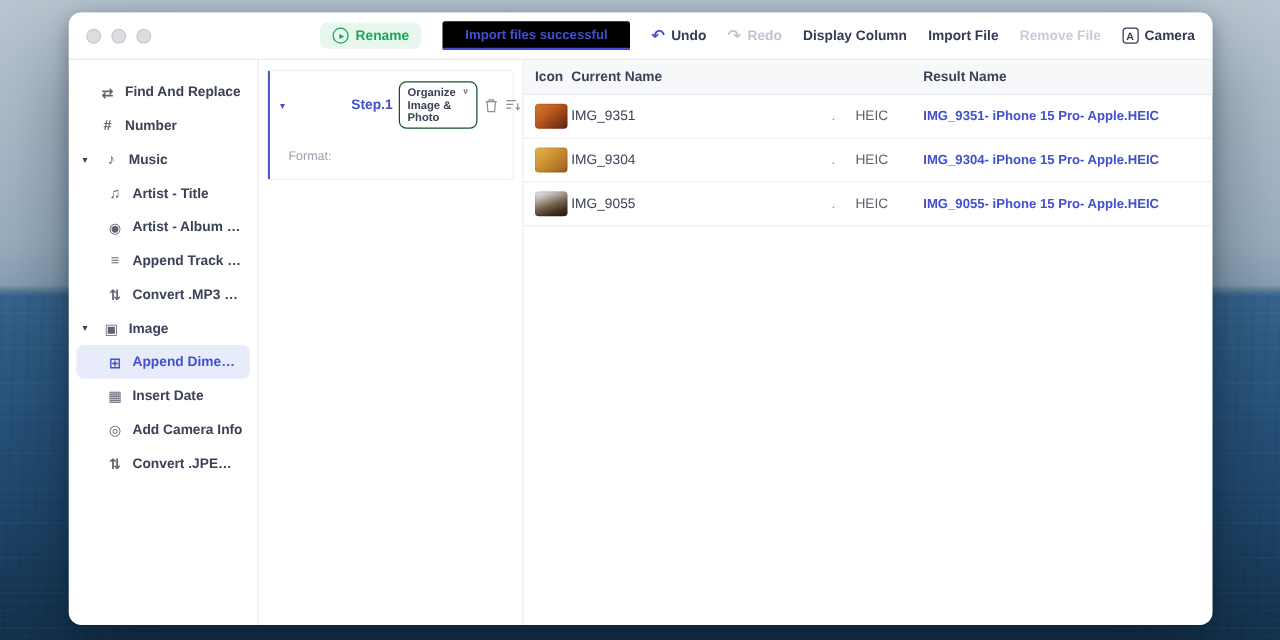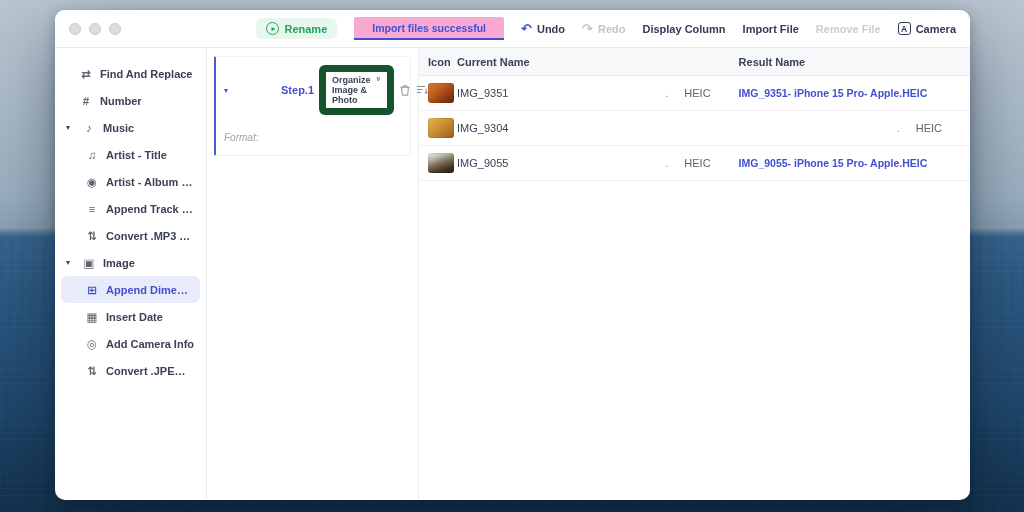--- a/index.html
+++ b/index.html
@@ -23,21 +23,21 @@
     border-bottom:1px solid #e9e9ee;background:#fff;}
   .traffic{display:flex;gap:8px;}
   .light{width:12px;height:12px;border-radius:50%;background:#dddde1;
     border:1px solid #c8c8ce;box-sizing:border-box;}
   .toolbar{margin-left:auto;display:flex;align-items:center;gap:17px;font-size:11px;white-space:nowrap;}
   .tbtn{display:flex;align-items:center;gap:5px;font-weight:600;color:#333a56;cursor:default;}
   .rename-btn{background:#e7f7ee;color:#1fa45c;padding:4px 10px;border-radius:6px;font-weight:700;}
   .rename-ic{width:13px;height:13px;border:1.4px solid #1fa45c;border-radius:50%;
     display:flex;align-items:center;justify-content:center;font-size:8px;line-height:1;
     box-sizing:border-box;padding-left:1px;}
-  .notif{background:#f9a8d4;color:#4150cf;font-weight:700;padding:5px 18px 4px;
+  .notif{background:#000000;color:#4150cf;font-weight:700;padding:5px 18px 4px;
     border-bottom:2px solid #4150cf;border-radius:2px 2px 0 0;font-size:10.5px;}
   .undo-ic{color:#4150cf;font-size:13px;line-height:1;}
   .redo{color:#c0c4cf;}
   .redo .redo-ic{font-size:13px;line-height:1;}
   .remove{color:#c8ccd7;}
   .lang-ic{display:inline-flex;align-items:center;justify-content:center;width:13px;height:13px;
     border:1.2px solid #333a56;border-radius:3px;font-size:8.5px;font-weight:700;box-sizing:border-box;}
   
   .content{flex:1;display:flex;min-height:0;}
   
@@ -52,26 +52,26 @@
   .side-item .glyph{width:14px;flex:none;text-align:center;color:#5d6372;font-size:11.5px;}
   .side-item.selected .glyph{color:#4150cf;}
   .side-item .lbl{overflow:hidden;text-overflow:ellipsis;white-space:nowrap;}
   
   .steps{width:212px;flex:none;border-right:1px solid #ececf1;padding:8px 7px;box-sizing:border-box;}
   .step-card{border:1px solid #eef0f4;border-left:2px solid #4c5bd4;border-radius:2px;
     padding:8px 6px 12px 8px;}
   .step-head{display:flex;align-items:center;gap:5px;}
   .step-caret{color:#4150cf;font-size:8px;}
   .step-title{color:#4150cf;font-weight:700;font-size:11px;margin-left:48px;}
-  .step-dd{display:flex;align-items:flex-start;gap:5px;border:7px solid #14532d;border-radius:6px;
+  .step-dd{display:flex;align-items:flex-start;gap:5px;border:1px solid #14532d;border-radius:6px;
     padding:3px 6px;font-size:9px;color:#3b4156;font-weight:600;background:#fff;}
   .step-dd .chev{font-size:7px;color:#8a8f9c;}
   .mini-ic{color:#8a8f9c;flex:none;display:flex;}
   .format-row{display:flex;gap:8px;margin-top:12px;}
-  .format-label{width:48px;flex:none;text-align:left;color:#9aa0ad;font-size:10px;padding-top:5px;font-style:italic;}
+  .format-label{width:48px;flex:none;text-align:center;color:#9aa0ad;font-size:10px;padding-top:5px;}
   .format-box{background:#f2f3f5;border-radius:6px;padding:9px 10px;min-width:84px;
     color:#3b4156;font-size:10px;line-height:1.55;}
   
   .table{flex:1;display:flex;flex-direction:column;min-width:0;}
   .thead{display:flex;align-items:center;height:27px;background:#f7f8fa;
     border-bottom:1px solid #e9e9ee;font-size:11px;font-weight:700;color:#3b4156;}
   .col-icon{width:38px;flex:none;padding-left:9px;box-sizing:border-box;}
   .col-current{flex:1;min-width:0;display:flex;align-items:center;}
   .col-result{width:42%;flex:none;box-sizing:border-box;}
   .trow{display:flex;align-items:center;height:34px;border-bottom:1px solid #efeff3;
@@ -229,20 +229,21 @@
         <div class="col-icon cell-icon">
           <div class="thumb thumb-1"></div>
         </div>
         <div class="col-current">
           <span>IMG_9304</span>
           <span class="ext-wrap">
             <span class="ext-dot">.</span>
             <span>HEIC</span>
           </span>
         </div>
+        <div class="col-result result-name">IMG_9304- iPhone 15 Pro- Apple.HEIC</div>
       </div>
 
       <div class="trow">
         <div class="col-icon cell-icon">
           <div class="thumb thumb-2"></div>
         </div>
         <div class="col-current">
           <span>IMG_9055</span>
           <span class="ext-wrap">
             <span class="ext-dot">.</span>

